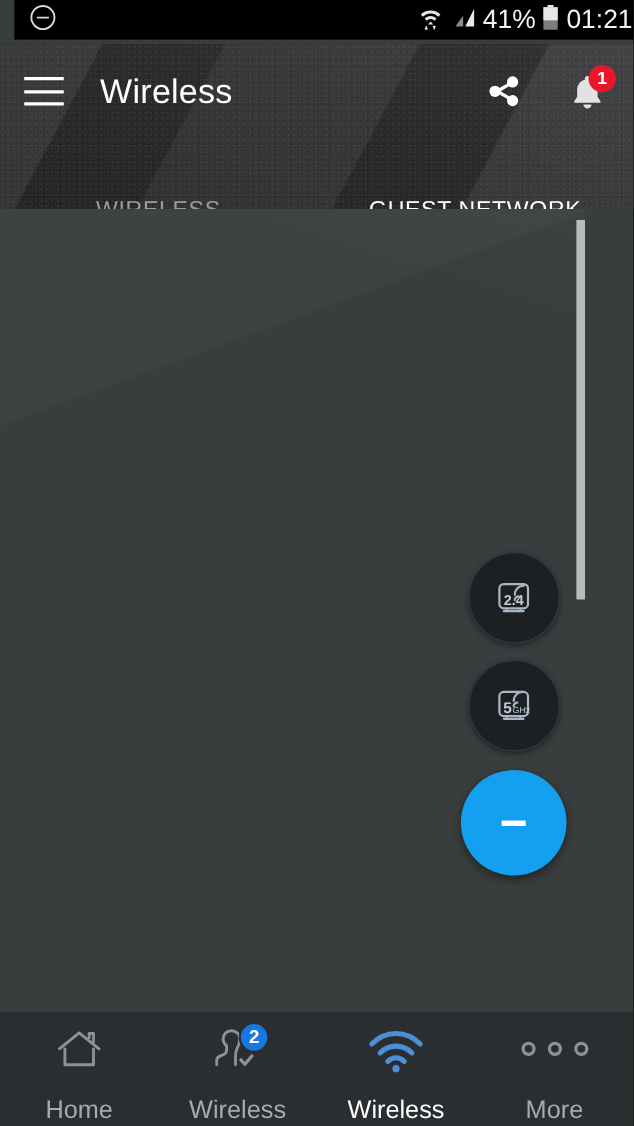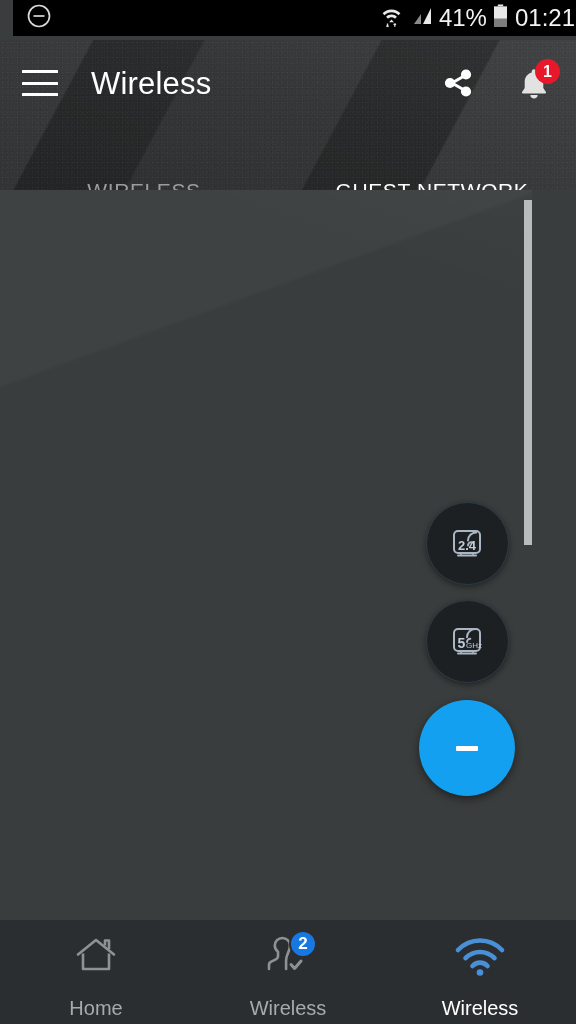--- a/index.html
+++ b/index.html
@@ -261,21 +261,21 @@
   }
   .nav-icon-wrap {
     position: relative;
     height: 46px;
     display: flex;
     align-items: center;
     justify-content: center;
   }
   .nav-label {
     margin-top: 20px;
-    font-size: 20px;
+    font-size: 23px;
     color: #a7abad;
     line-height: 1;
   }
   .nav-item.active .nav-label {
     color: #ffffff;
   }
   #devices-badge {
     position: absolute;
     top: -2px;
     left: 24px;
@@ -456,16 +456,26 @@
         <svg width="56" height="44" viewBox="0 0 56 44">
           <path d="M6 17C12 10.8 19.6 7.5 28 7.5S44 10.8 50 17" fill="none" stroke="#4a90d9" stroke-width="4.6" stroke-linecap="round"></path>
           <path d="M13.5 25.2C17.4 21.2 22.4 19 28 19s10.6 2.2 14.5 6.2" fill="none" stroke="#4a90d9" stroke-width="4.6" stroke-linecap="round"></path>
           <path d="M20.5 33C22.5 30.8 25.1 29.6 28 29.6s5.5 1.2 7.5 3.4" fill="none" stroke="#4a90d9" stroke-width="4.6" stroke-linecap="round"></path>
           <circle cx="28" cy="39.5" r="3.3" fill="#4a90d9"></circle>
         </svg>
       </div>
       <div class="nav-label">Wireless</div>
     </div>
 
+    <div class="nav-item">
+      <div class="nav-icon-wrap">
+        <div class="more-dots">
+          <i></i>
+          <i></i>
+          <i></i>
+        </div>
+      </div>
+      <div class="nav-label">More</div>
+    </div>
 
   </div>
 
 </div>
 
 </body></html>

